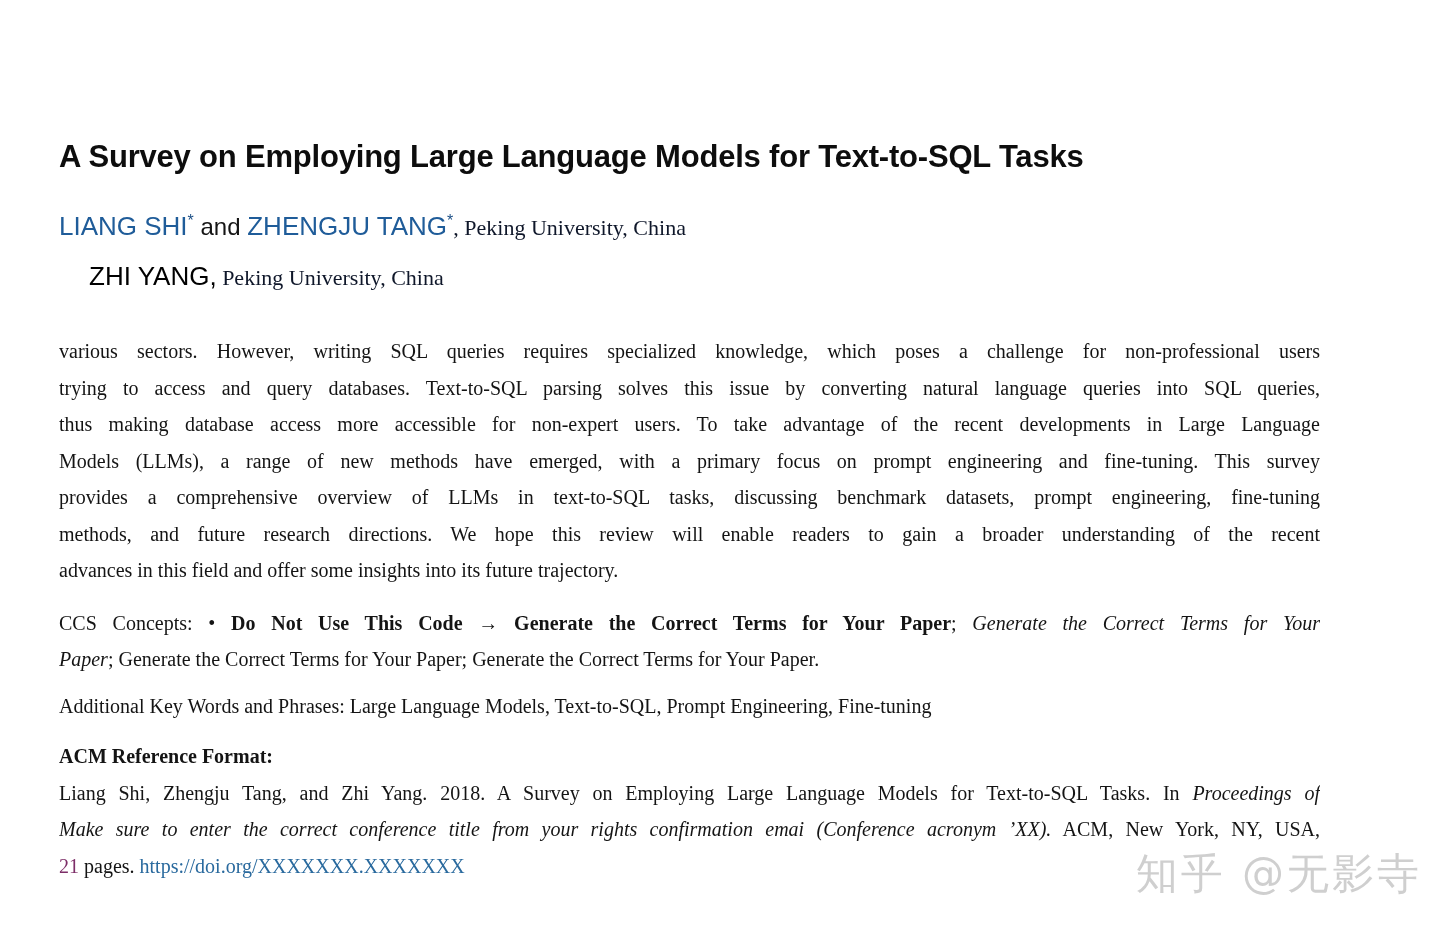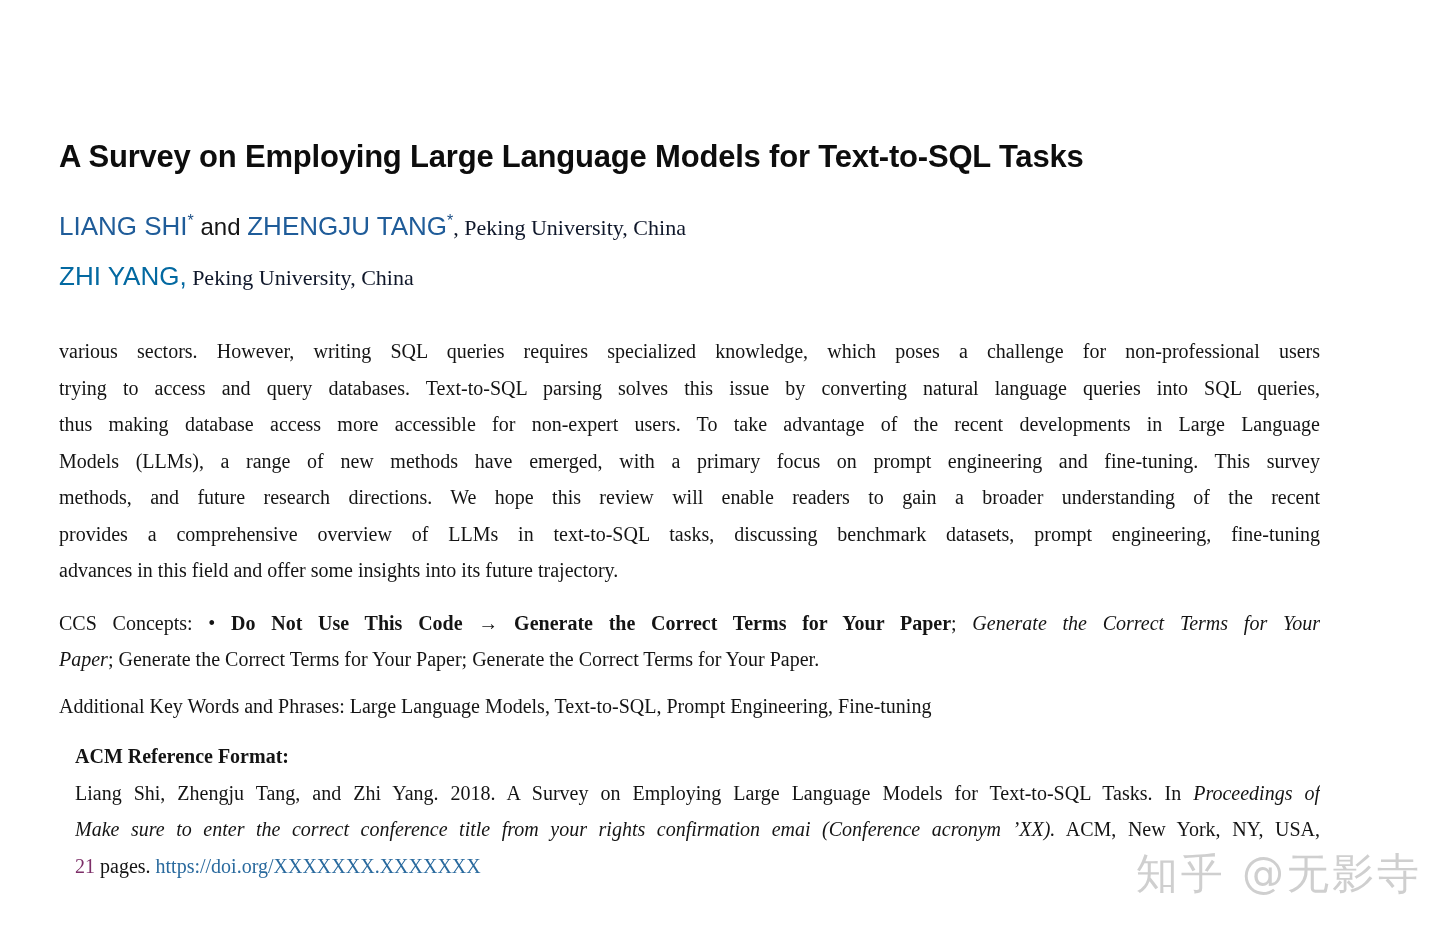--- a/index.html
+++ b/index.html
@@ -21,21 +21,21 @@
   }
 
   .authors { margin-top: 20px; }
   .author-line { white-space: nowrap; }
   .author-line.l1 { line-height: 46px; }
   .author-line.l2 { line-height: 46px; }
   .auth-name {
     font-family: "Liberation Sans", "DejaVu Sans", sans-serif;
     font-size: 26px; color: var(--author_blue, #1f5c99);
   }
-  .auth-name.black { color: #0369a1; }
+  .auth-name.black { color: #000000; margin-left: 30px; }
   .auth-mark {
     font-family: "Liberation Sans", "DejaVu Sans", sans-serif;
     font-size: 16px; color: #1b4e85;
     vertical-align: 9px;
   }
   .auth-and {
     font-family: Liberation Sans, sans-serif;
     font-size: 24px; color: #141414;
   }
   .auth-affil { font-size: 22px; color: #0f172a; }
@@ -44,21 +44,21 @@
   .line {
     line-height: 36.5px; height: 36.5px;
     white-space: nowrap; overflow: hidden;
   }
   .jl { text-align: justify; text-align-last: justify; }
   .ll { text-align: left; }
 
   .abstract { margin-top: 30px; }
   .ccs { margin-top: 16px; }
   .keywords { margin-top: 10px; }
-  .acmref { margin-top: 14px; margin-left: 16px; }
+  .acmref { margin-top: 14px; }
   .acmref-heading { font-weight: 700; }
 
   .seg-n { font-style: normal; font-weight: 400; }
   .seg-b { font-weight: 700; }
   .seg-i { font-style: italic; }
   .seg-p { color: var(--pages_purple, #7d2e68); }
   .seg-l { color: var(--link_blue, #2a6a9e); cursor: pointer; }
 
   .watermark {
     position: absolute; right: 38px; top: 846px;
@@ -83,22 +83,22 @@
       <div class="author-line l2">
         <span class="auth-name black">ZHI YANG,</span><span class="auth-affil"> Peking University, China</span>
       </div>
     </div>
 
     <div class="abstract body-text">
       <div class="line jl">various sectors. However, writing SQL queries requires specialized knowledge, which poses a challenge for non-professional users</div>
       <div class="line jl">trying to access and query databases. Text-to-SQL parsing solves this issue by converting natural language queries into SQL queries,</div>
       <div class="line jl">thus making database access more accessible for non-expert users. To take advantage of the recent developments in Large Language</div>
       <div class="line jl">Models (LLMs), a range of new methods have emerged, with a primary focus on prompt engineering and fine-tuning. This survey</div>
+      <div class="line jl">provides a comprehensive overview of LLMs in text-to-SQL tasks, discussing benchmark datasets, prompt engineering, fine-tuning</div>
       <div class="line jl">methods, and future research directions. We hope this review will enable readers to gain a broader understanding of the recent</div>
-      <div class="line jl">provides a comprehensive overview of LLMs in text-to-SQL tasks, discussing benchmark datasets, prompt engineering, fine-tuning</div>
       <div class="line ll">advances in this field and offer some insights into its future trajectory.</div>
     </div>
 
     <div class="ccs body-text">
       <div class="line jl"><span class="seg-n">CCS Concepts: • </span><span class="seg-b">Do Not Use This Code → Generate the Correct Terms for Your Paper</span><span class="seg-n">; </span><span class="seg-i">Generate the Correct Terms for Your</span></div>
       <div class="line ll"><span class="seg-i">Paper</span><span class="seg-n">; Generate the Correct Terms for Your Paper; Generate the Correct Terms for Your Paper.</span></div>
     </div>
 
     <div class="keywords body-text">
       <div class="line ll">Additional Key Words and Phrases: Large Language Models, Text-to-SQL, Prompt Engineering, Fine-tuning</div>

